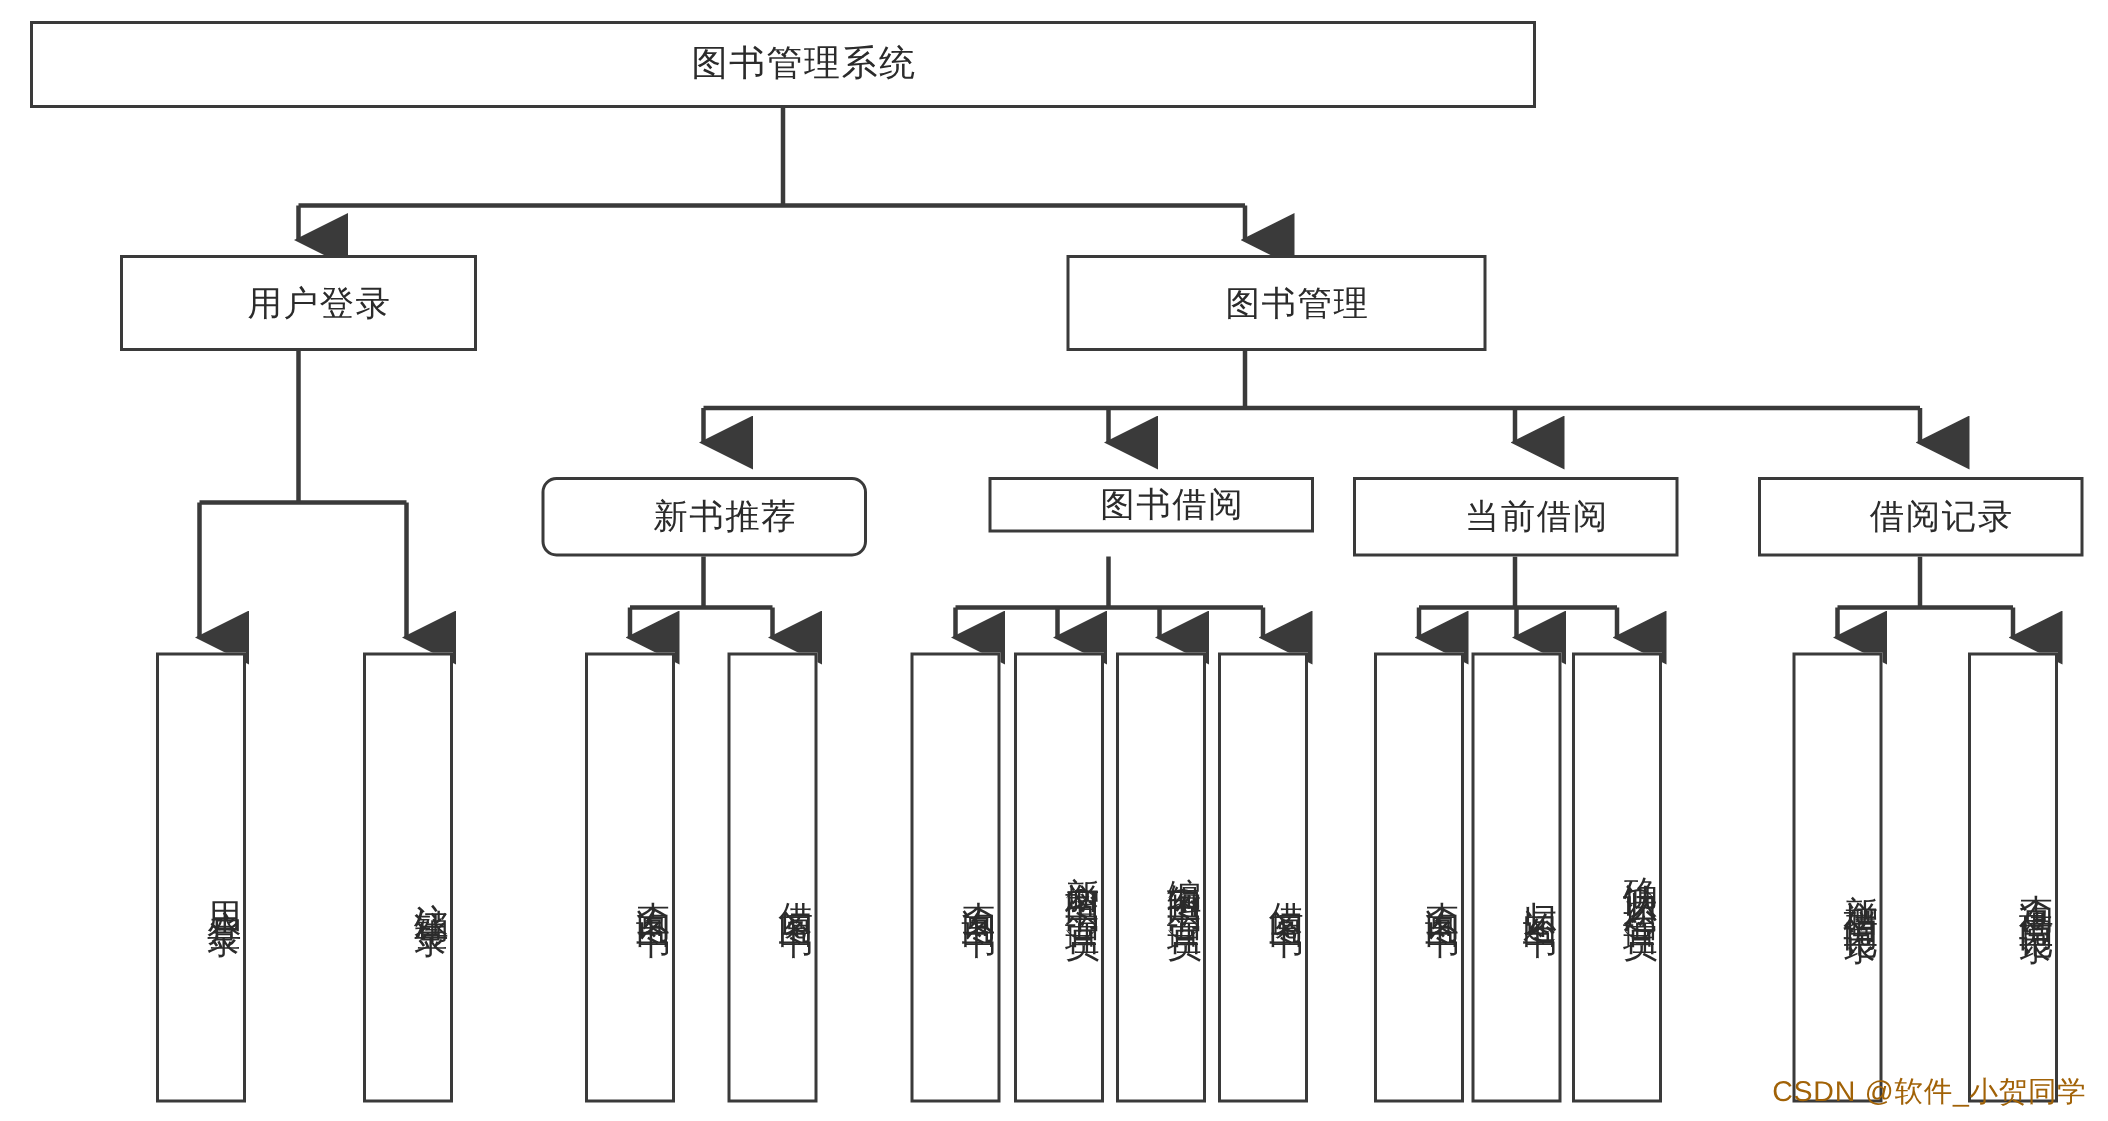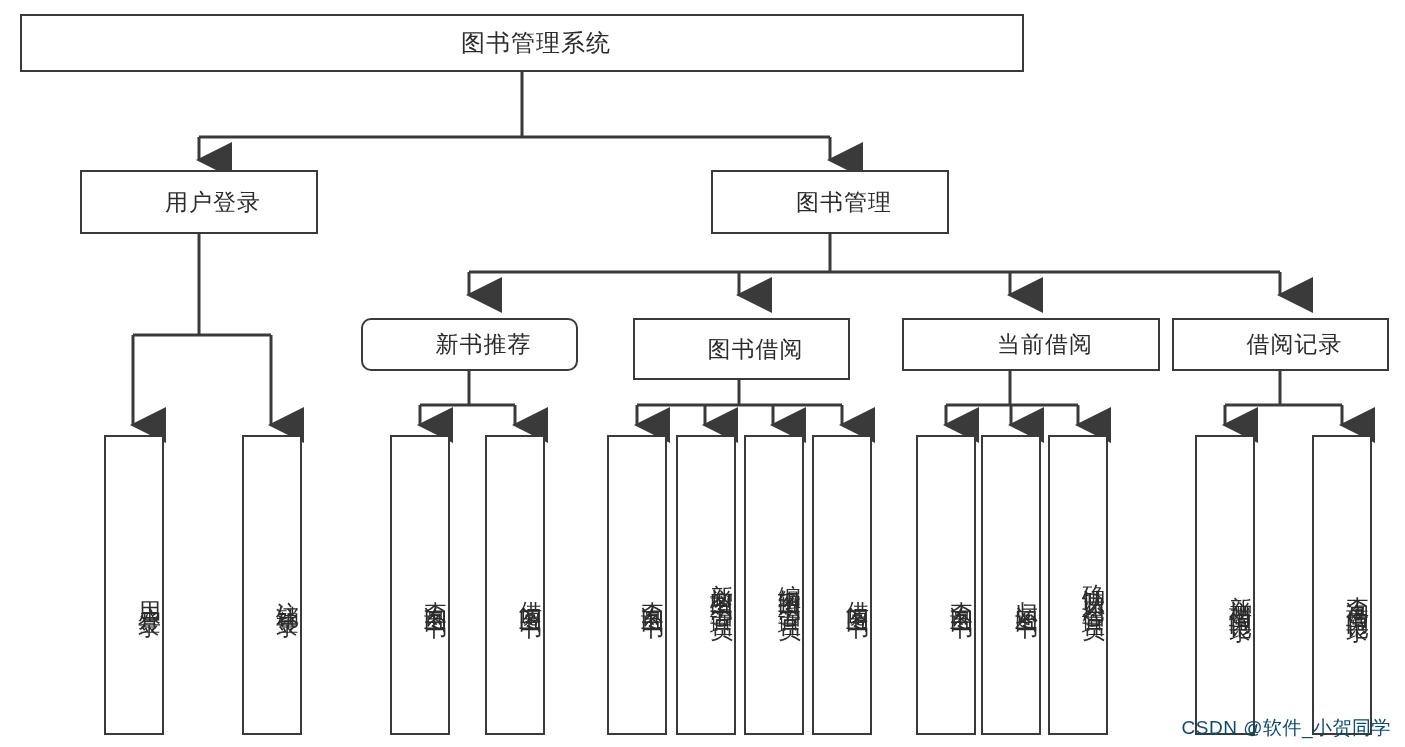--- a/index.html
+++ b/index.html
@@ -43,21 +43,21 @@
   }
   svg#wires{
     position:absolute;left:0;top:0;width:1405px;height:747px;
     z-index:1;
     pointer-events:none;
   }
   .watermark{
     position:absolute;
     right:14px;bottom:6px;
     font-size:19px;
-    color:#0c4a6e;
+    color:#a16207;
     letter-spacing:0.5px;
     z-index:5;
     white-space:nowrap;
   }
 </style>
 </head>
 <body>
 
 <div id="canvas">
 
@@ -111,31 +111,31 @@
     </g>
   </svg>
 
   <div class="node root" style="left:20px;top:14px;width:1004px;height:58px;">
     <span>图书管理系统</span>
   </div>
 
   <div class="node h" style="left:80px;top:170px;width:238px;height:64px;">
     <span>用户登录</span>
   </div>
-  <div class="node h" style="left:711px;top:170px;width:238px;height:64px;">
+  <div class="node h" style="left:711px;top:170px;width:280px;height:64px;">
     <span>图书管理</span>
   </div>
 
   <div class="node h" style="left:361px;top:318px;width:217px;height:53px;border-radius:10px;">
     <span>新书推荐</span>
   </div>
-  <div class="node h" style="left:633px;top:318px;width:217px;height:62px;">
+  <div class="node h" style="left:659px;top:318px;width:217px;height:37px;">
     <span>图书借阅</span>
   </div>
-  <div class="node h" style="left:902px;top:318px;width:258px;height:53px;">
+  <div class="node h" style="left:902px;top:318px;width:217px;height:53px;">
     <span>当前借阅</span>
   </div>
   <div class="node h" style="left:1172px;top:318px;width:217px;height:53px;justify-content:center;">
     <span>借阅记录</span>
   </div>
 
   <div class="node v" style="left:104px;top:435px;width:60px;height:300px;">
     <span class="vtext">用户登录</span>
   </div>
   <div class="node v" style="left:242px;top:435px;width:60px;height:300px;">

